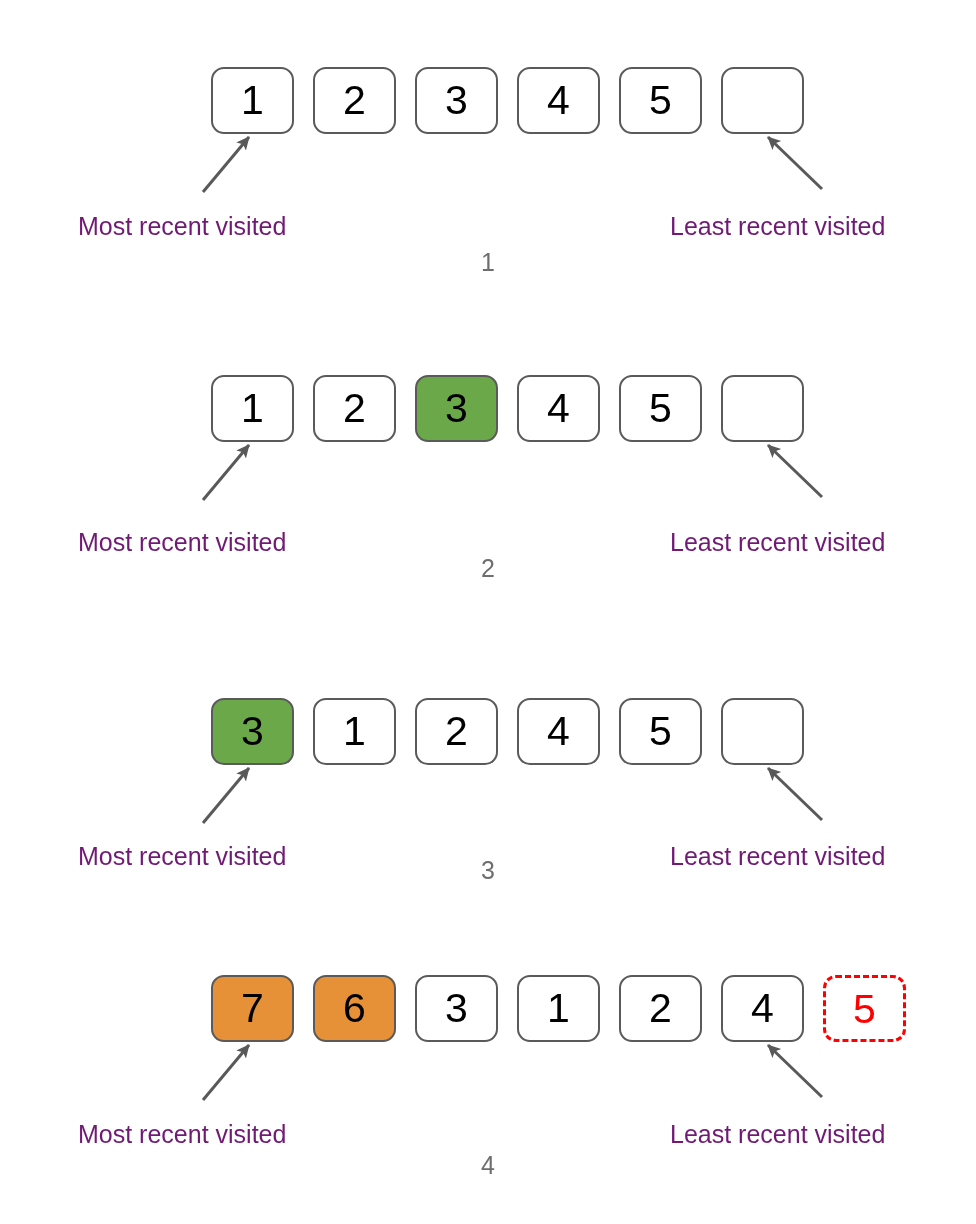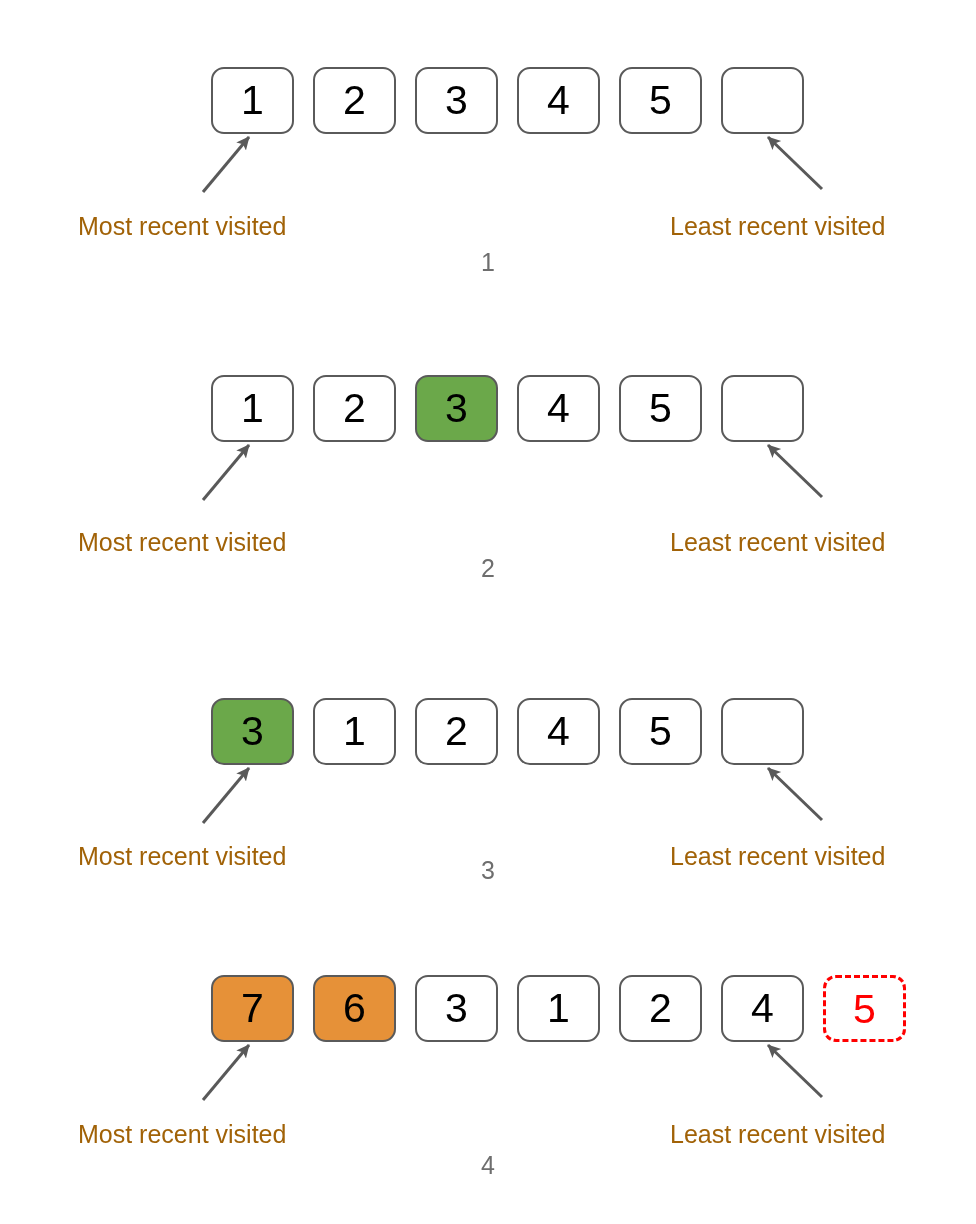--- a/index.html
+++ b/index.html
@@ -75,21 +75,21 @@
     width: 976px;
     height: 140px;
     overflow: visible;
     pointer-events: none;
   }
 
   
   .side-label {
     position: absolute;
     font-size: 25px;
-    color: #a16207;
+    color: #701a75;
     white-space: nowrap;
     font-family: "Liberation Sans", sans-serif;
   }
   .side-label.left  { left: 56px; }
   .side-label.right { left: 648px; }
 
   
   .step-caption {
     position: absolute;
     left: 0;

